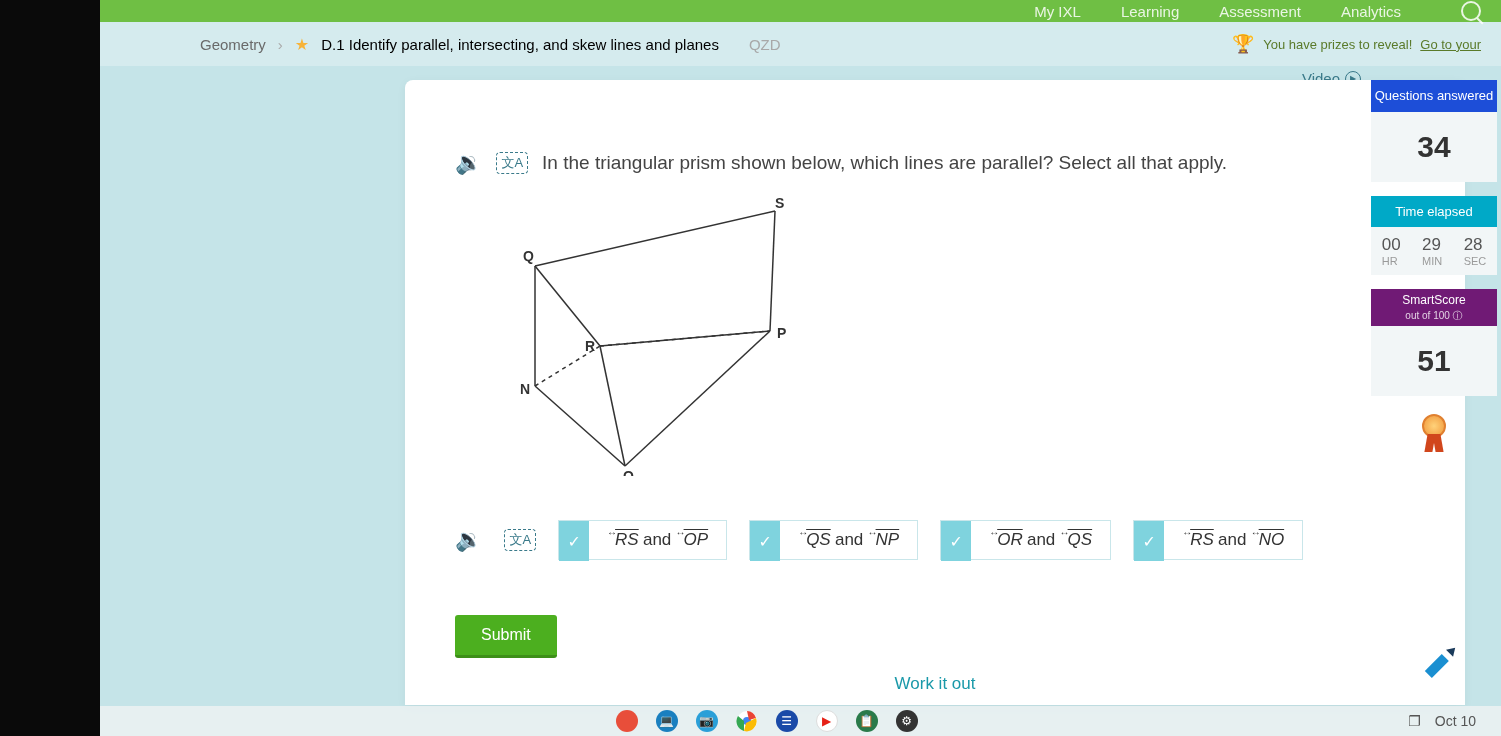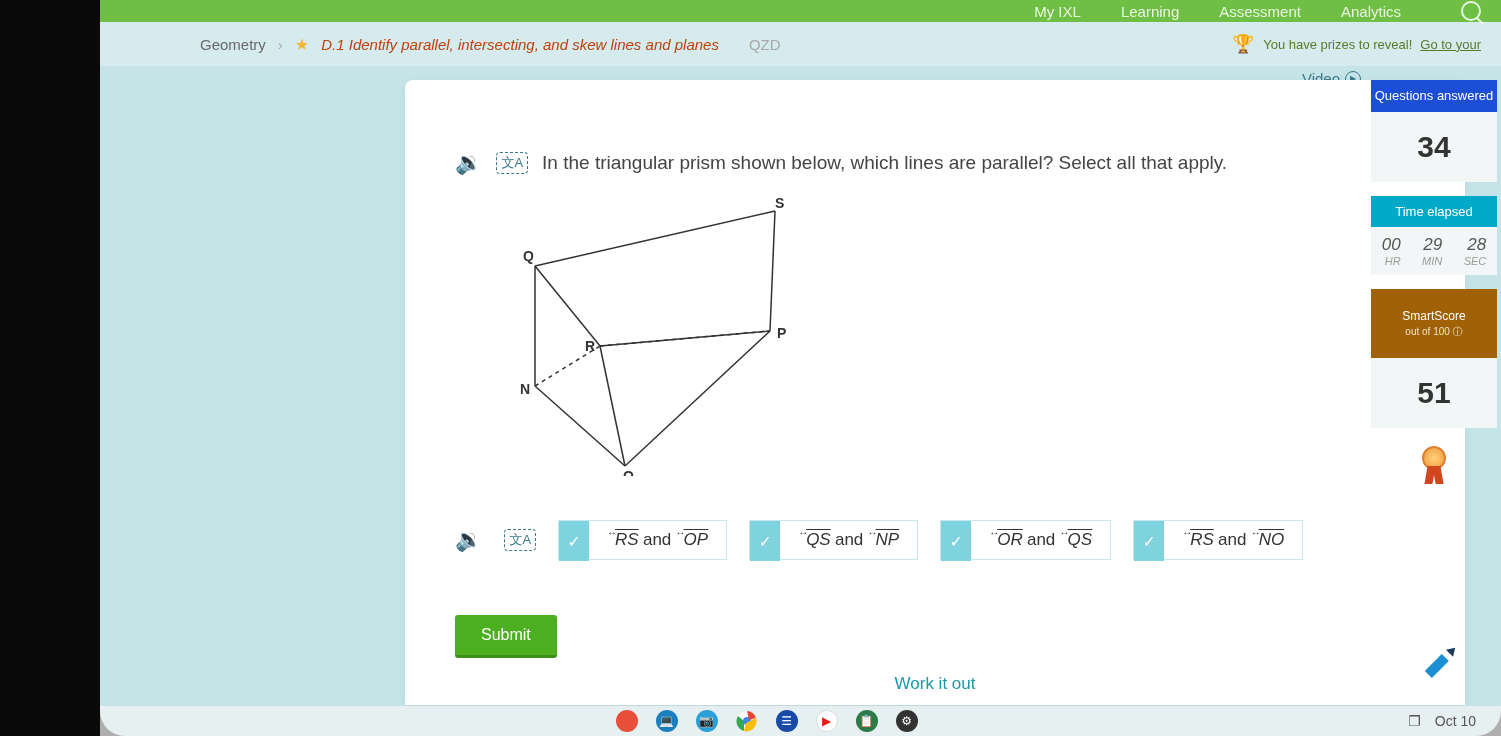--- a/index.html
+++ b/index.html
@@ -1,26 +1,26 @@
 <!DOCTYPE html>
 <html><head>
 <meta charset="utf-8">
 <style>
 * { margin: 0; padding: 0; box-sizing: border-box; font-family: Arial, Helvetica, sans-serif; }
 body { width: 1501px; height: 736px; background: #0a0a0a; overflow: hidden; }
-.outer { position: absolute; left: 100px; top: 0; width: 1401px; height: 736px; background: #c5e4e8; border-radius: 25px; }
+.outer { position: absolute; left: 100px; top: 0; width: 1401px; height: 736px; background: #c5e4e8; }
 .topbar { height: 22px; background: #6fbf44; display: flex; align-items: center; justify-content: flex-end; padding: 0 20px; color: rgba(255,255,255,.6); font-size: 15px; }
 .topbar .nav { display: flex; gap: 40px; margin-right: 60px; }
 .topbar .nav span { color: rgba(255,255,255,.85); }
 .topbar .search-ic { width: 20px; height: 20px; border: 2px solid rgba(255,255,255,.85); border-radius: 50%; position: relative; }
 .topbar .search-ic::after { content: ""; position: absolute; width: 8px; height: 2px; background: rgba(255,255,255,.85); transform: rotate(45deg); bottom: -3px; right: -5px; }
 .crumbbar { height: 44px; background: #d5ebee; display: flex; align-items: center; padding: 0 20px 0 100px; font-size: 15px; color: #6a6a6a; justify-content: space-between; }
 .crumbs { display: flex; align-items: center; gap: 12px; }
 .star { color: #f7b338; font-size: 16px; }
-.crumb-title { color: #c2410c; font-style: italic; }
+.crumb-title { color: #000000; }
 .crumb-code { color: #a8a8a8; margin-left: 18px; }
 .prize { display: flex; align-items: center; gap: 8px; color: #5a7a2a; font-size: 13px; }
 .prize a { color: #5a7a2a; text-decoration: underline; }
 .trophy { font-size: 18px; }
 .card { position: absolute; left: 305px; top: 80px; width: 1060px; height: 625px; background: #fff; border-radius: 8px 8px 0 0; box-shadow: 0 2px 10px rgba(0,0,0,.05); padding: 70px 50px 0 50px; }
 .qrow { display: flex; align-items: center; gap: 14px; font-size: 19px; color: #444; margin-bottom: 20px; }
 .audio-ic, .trans-ic { color: #3a7a8a; font-size: 22px; }
 .trans-ic { border: 1.5px dashed #3a7a8a; padding: 1px 4px; border-radius: 4px; font-size: 13px; }
 .diagram { margin-left: 50px; margin-bottom: 40px; }
 .answers { display: flex; align-items: center; gap: 22px; margin-bottom: 55px; }
@@ -32,23 +32,23 @@
 .submit { background: #4caf1f; color: #fff; border: none; padding: 11px 26px; font-size: 16px; border-radius: 3px; cursor: pointer; border-bottom: 3px solid #3d8f18; }
 .workout { text-align: center; color: #1a99a9; font-size: 17px; margin-top: 16px; }
 .sidebar { position: absolute; right: 0; top: 80px; width: 130px; }
 .video-lnk { position: absolute; right: 140px; top: 70px; color: #3a7a8a; font-size: 15px; display: flex; align-items: center; gap: 5px; text-align: center; }
 .play-circ { border: 1.5px solid #3a7a8a; border-radius: 50%; width: 16px; height: 16px; display: inline-flex; align-items: center; justify-content: center; font-size: 8px; }
 .sb-box { width: 126px; text-align: center; }
 .sb-h { background: #1d4ed8; color: #fff; font-size: 13px; padding: 8px 0; line-height: 1.2; }
 .sb-v { background: #f2f6f7; color: #333; font-size: 30px; font-weight: bold; padding: 18px 0; }
 .sb-h2 { background: #00a9c7; color: #fff; font-size: 13px; padding: 8px 4px; line-height: 1.2; margin-top: 14px; }
 .sb-time { background: #f2f6f7; padding: 8px 0; display: flex; justify-content: space-around; }
-.tcol { color: #9a9a9a; font-size: 11px; text-align: right; font-style: italic; }
+.tcol { color: #9a9a9a; font-size: 11px; text-align: left; }
 .tcol .n { color: #555; font-size: 17px; display: block; }
-.sb-h3 { background: #a16207; color: #fff; font-size: 12px; padding: 20px 4px; line-height: 1.2; margin-top: 14px; }
+.sb-h3 { background: #701a75; color: #fff; font-size: 12px; padding: 4px 4px; line-height: 1.2; margin-top: 14px; }
 .sb-h3 small { opacity: .8; font-size: 10px; }
 .ribbon { margin: 18px auto 0; width: 24px; height: 40px; position: relative; }
 .ribbon .c { width: 24px; height: 24px; background: radial-gradient(circle,#ffd27a,#f0973a); border-radius: 50%; border: 2px solid #e08030; }
 .ribbon .t { position: absolute; top: 20px; left: 4px; width: 8px; height: 18px; background: #d1461c; transform: skewX(-10deg); }
 .ribbon .t2 { left: 12px; transform: skewX(10deg); }
 .pencil { position: absolute; right: 40px; bottom: 50px; width: 30px; height: 30px; transform: rotate(-45deg); }
 .pencil .body { width: 24px; height: 10px; background: #1a8fd1; }
 .pencil .tip { position: absolute; right: -8px; top: 0; border-left: 8px solid #1a3a5a; border-top: 5px solid transparent; border-bottom: 5px solid transparent; }
 .taskbar { position: absolute; bottom: 0; left: 0; width: 100%; height: 30px; background: rgba(245,245,245,.7); display: flex; align-items: center; justify-content: space-between; padding: 0 25px; }
 .task-c { display: flex; gap: 18px; align-items: center; margin: 0 auto; }

